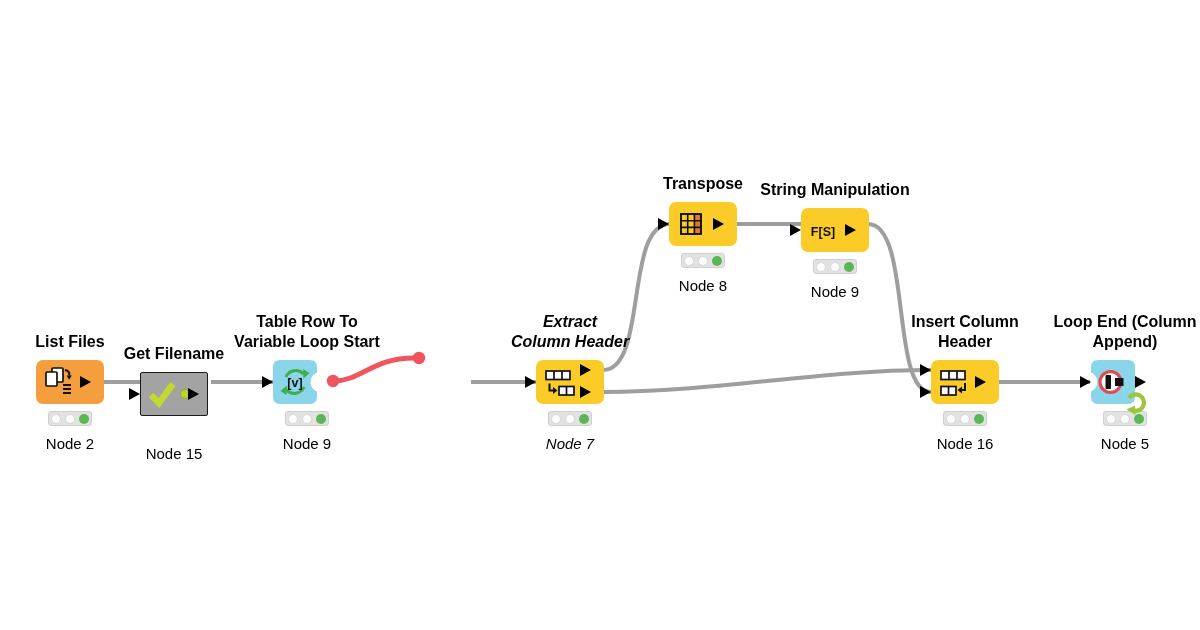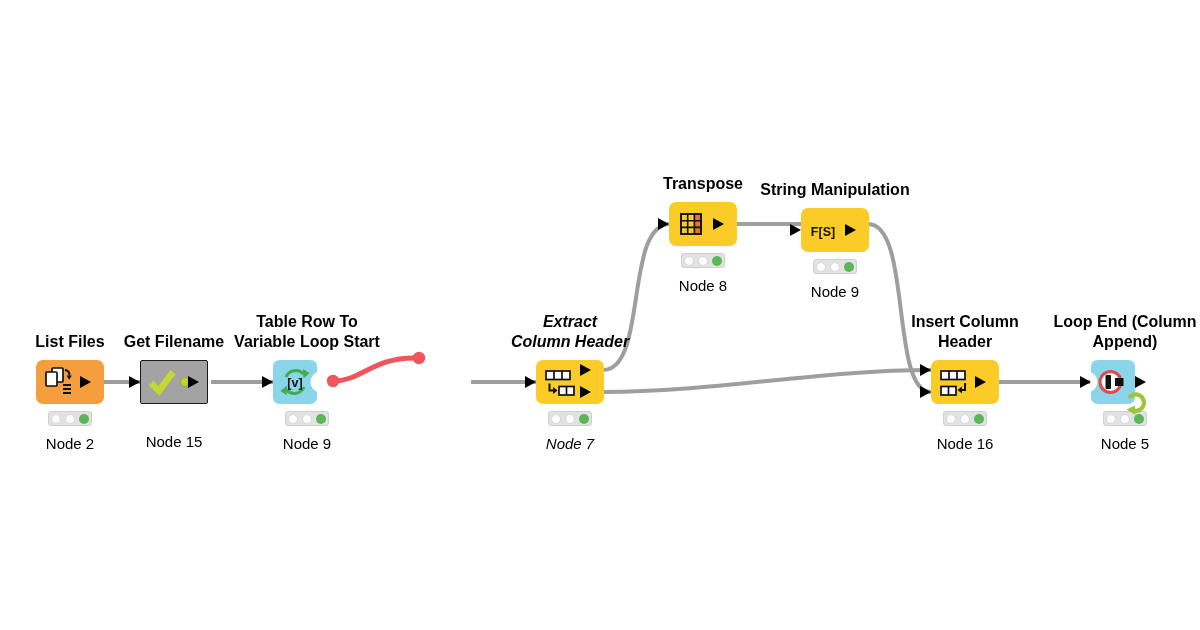--- a/index.html
+++ b/index.html
@@ -39,21 +39,21 @@
   .tdot{width:10px;height:10px;border-radius:50%;box-sizing:border-box;}
   .tdot.off{background:#FDFDFD;border:1px solid #D8D8D8;}
   .tdot.on{background:#5CB557;}
 
   .caption{margin-top:8px;font-size:15px;line-height:20px;color:#000;}
   .no-traffic .caption{margin-top:28px;}
 
   .loop-refresh{position:absolute;left:33px;top:29px;width:26px;height:26px;}
 
   
-  .n0{left:-18px;top:312px;} .n1{left:86px;top:312px;} .n2{left:219px;top:312px;}
+  .n0{left:-18px;top:312px;} .n1{left:86px;top:324px;} .n2{left:219px;top:312px;}
   .n3{left:350px;top:312px;} .n4{left:482px;top:312px;font-style:italic;} .n5{left:615px;top:154px;}
   .n6{left:747px;top:160px;} .n7{left:877px;top:312px;} .n8{left:1037px;top:312px;}
 </style>
 </head>
 <body>
 
 <div class="canvas">
 
   <svg id="wires" width="1200" height="630">
     <path class="wire" d="M103 382 H141"></path>

